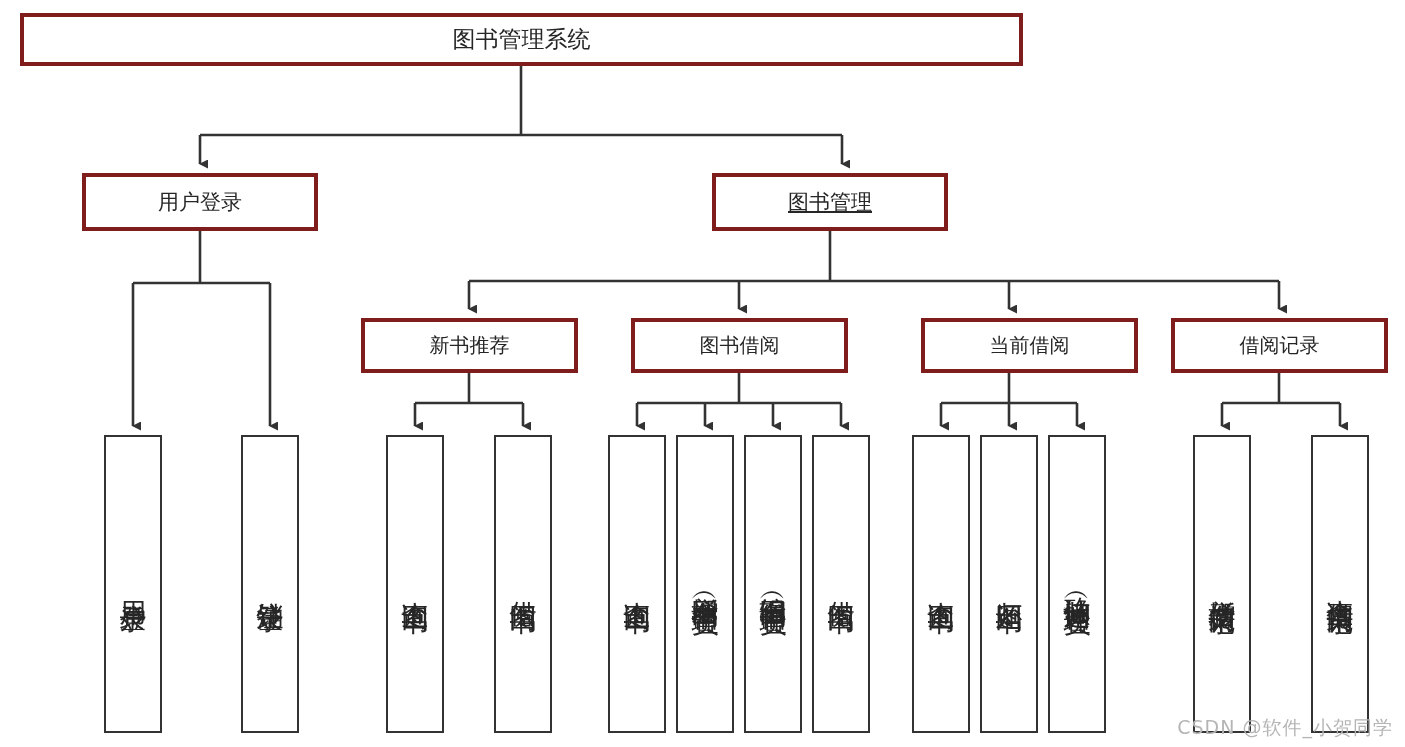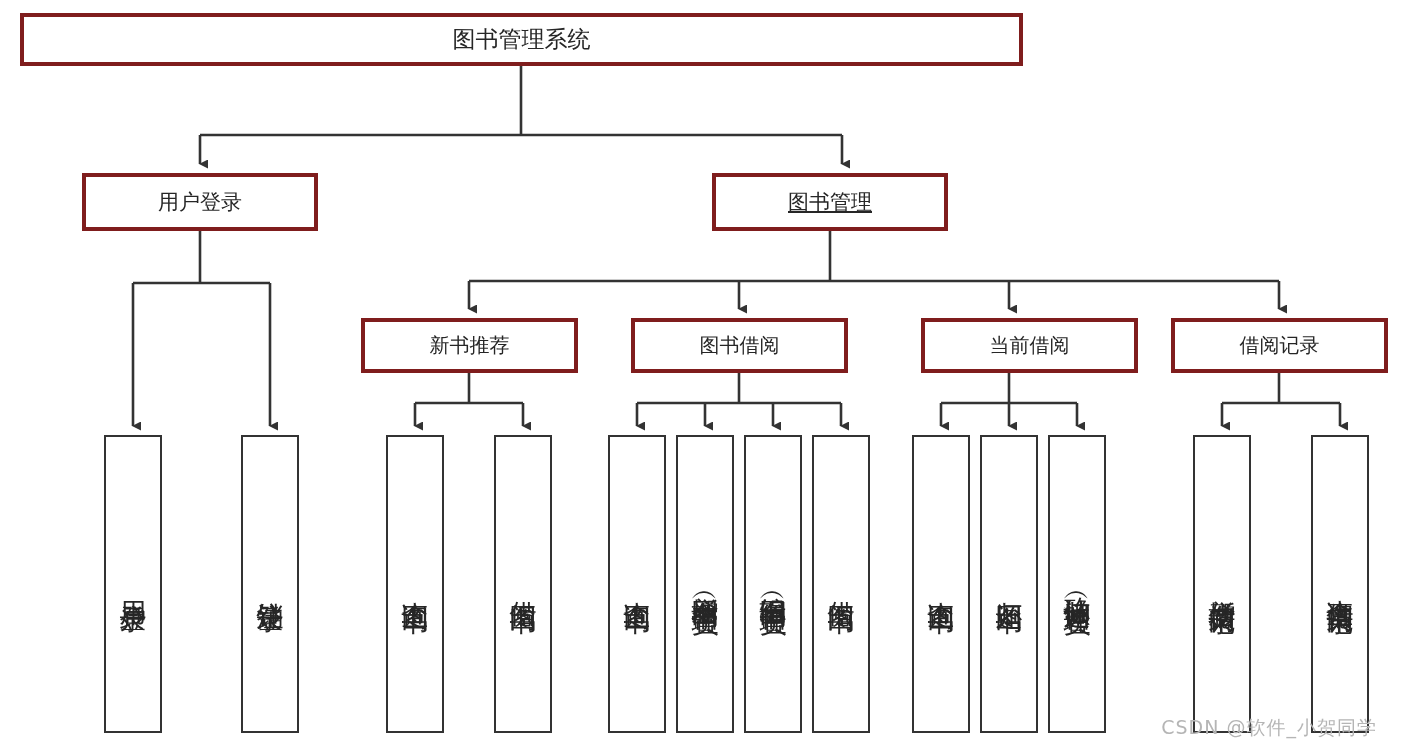--- a/index.html
+++ b/index.html
@@ -43,21 +43,21 @@
     font-size:27px;
     line-height:1.18;
     letter-spacing:2px;
     color:#262626;
     white-space:nowrap;
     font-family:"DejaVu Sans","Liberation Sans",sans-serif;
   }
 
   #watermark{
     position:absolute;
-    right:28px;
+    right:12px;
     bottom:6px;
     font-size:19px;
     color:#b5b5b5;
     letter-spacing:1px;
     white-space:nowrap;
     pointer-events:none;
     font-family:"DejaVu Sans","Liberation Sans",sans-serif;
   }
 </style>
 </head>

